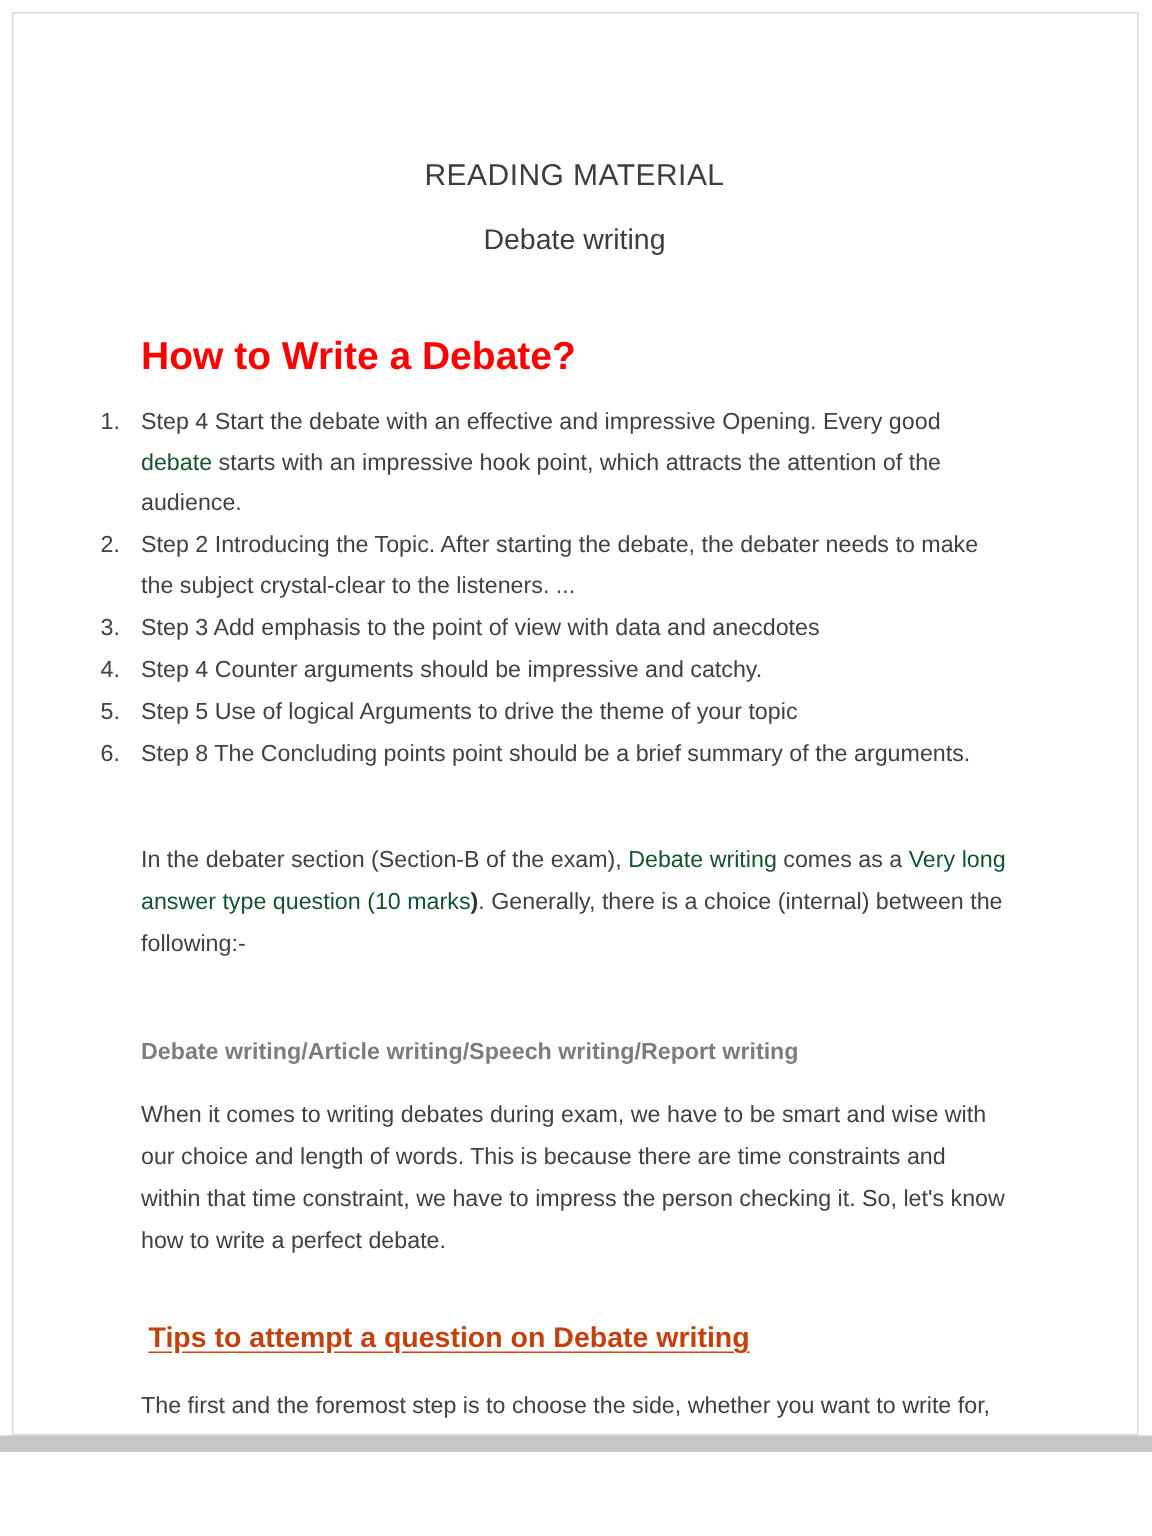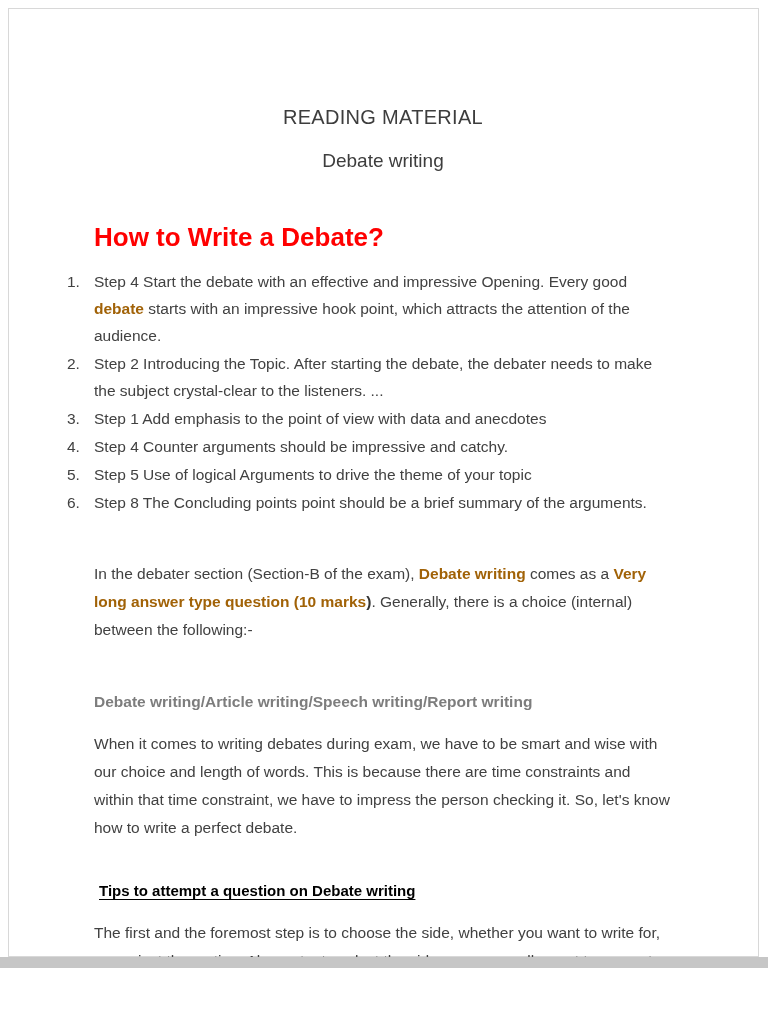--- a/index.html
+++ b/index.html
@@ -56,30 +56,30 @@
     color: #ff0000;
   }
   .steps { margin: 15px 0 0; }
   .step { position: relative; margin: 0 0 1px; }
   .step-num {
     position: absolute;
     left: -27px; top: 0;
     line-height: 27px;
   }
   .step-text { margin: 0; line-height: 27px; }
-  .red { color: #a16207; font-weight: 700; }
+  .red { color: #14532d; font-weight: 400; }
   .bold-dark { color: #333333; font-weight: 700; }
   .exam-note { margin: 44px 0 0; line-height: 28px; }
   .options-line { margin: 44px 0 0; line-height: 28px; color: #7d7d7d; font-weight: bold; }
   .para { margin: 14px 0 0; line-height: 28px; }
   .tips-heading {
     margin: 40px 0 0 5px;
-    font-size: 15px;
+    font-size: 19px;
     font-weight: 700;
-    color: #000000;
+    color: #c2410c;
     text-decoration: underline;
     text-underline-offset: 3px;
   }
   .tips-para { margin: 20px 0 0; line-height: 28px; }
 </style>
 </head>
 <body>
 
 <div class="page">
   <div class="frame"></div>
@@ -98,21 +98,21 @@
         <p class="step-text"><span>Step 4 Start the debate with an effective and impressive Opening. Every good </span><span class="red">debate</span><span> starts with an impressive hook point, which attracts the attention of the audience.</span></p>
       </div>
 
       <div class="step">
         <span class="step-num">2.</span>
         <p class="step-text">Step 2 Introducing the Topic. After starting the debate, the debater needs to make the subject crystal-clear to the listeners. ...</p>
       </div>
 
       <div class="step">
         <span class="step-num">3.</span>
-        <p class="step-text">Step 1 Add emphasis to the point of view with data and anecdotes</p>
+        <p class="step-text">Step 3 Add emphasis to the point of view with data and anecdotes</p>
       </div>
 
       <div class="step">
         <span class="step-num">4.</span>
         <p class="step-text">Step 4 Counter arguments should be impressive and catchy.</p>
       </div>
 
       <div class="step">
         <span class="step-num">5.</span>
         <p class="step-text">Step 5 Use of logical Arguments to drive the theme of your topic</p>

